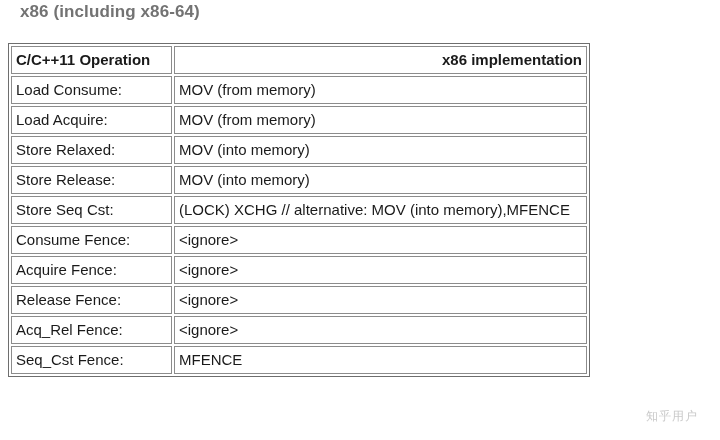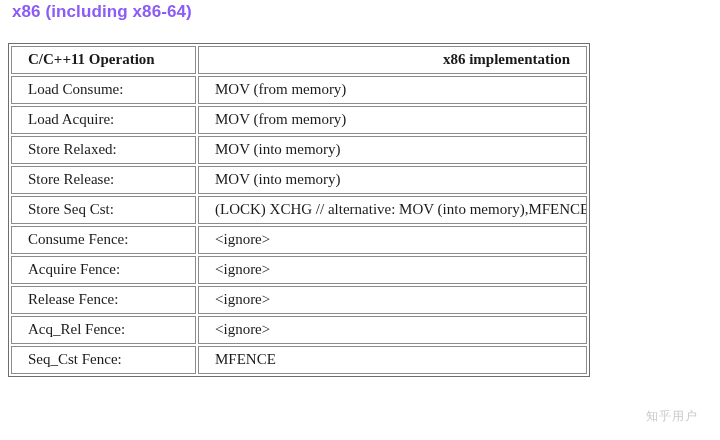--- a/index.html
+++ b/index.html
@@ -8,45 +8,44 @@
     background: #ffffff;
     width: 720px;
     height: 440px;
     overflow: hidden;
     font-family: "Liberation Sans", "DejaVu Sans", sans-serif;
     position: relative;
   }
   .page-title {
     font-size: 17px;
     font-weight: bold;
-    color: #8b5cf6;
-    margin: 2px 0 0 12px;
+    color: #737373;
+    margin: 2px 0 0 20px;
     letter-spacing: 0.1px;
   }
   table.impl-table {
     border-collapse: separate;
     border-spacing: 2px;
     border: 1px solid #6e6e6e;
     margin: 21px 0 0 8px;
     width: 582px;
     table-layout: fixed;
     background: #ffffff;
   }
   table.impl-table th,
   table.impl-table td {
     border: 1px solid #8c8c8c;
     font-size: 15px;
     color: #1a1a1a;
-    padding: 2px 16px;
+    padding: 2px 4px;
     height: 22px;
     line-height: 1.45;
     white-space: nowrap;
     overflow: hidden;
     background: #ffffff;
-    font-family: Liberation Serif, serif;
   }
   table.impl-table th {
     font-weight: bold;
   }
   th.col-op { width: 151px; text-align: left; }
   th.col-impl { text-align: right; }
   td.cell-op { width: 151px; }
   .watermark {
     position: absolute;
     right: 22px;

